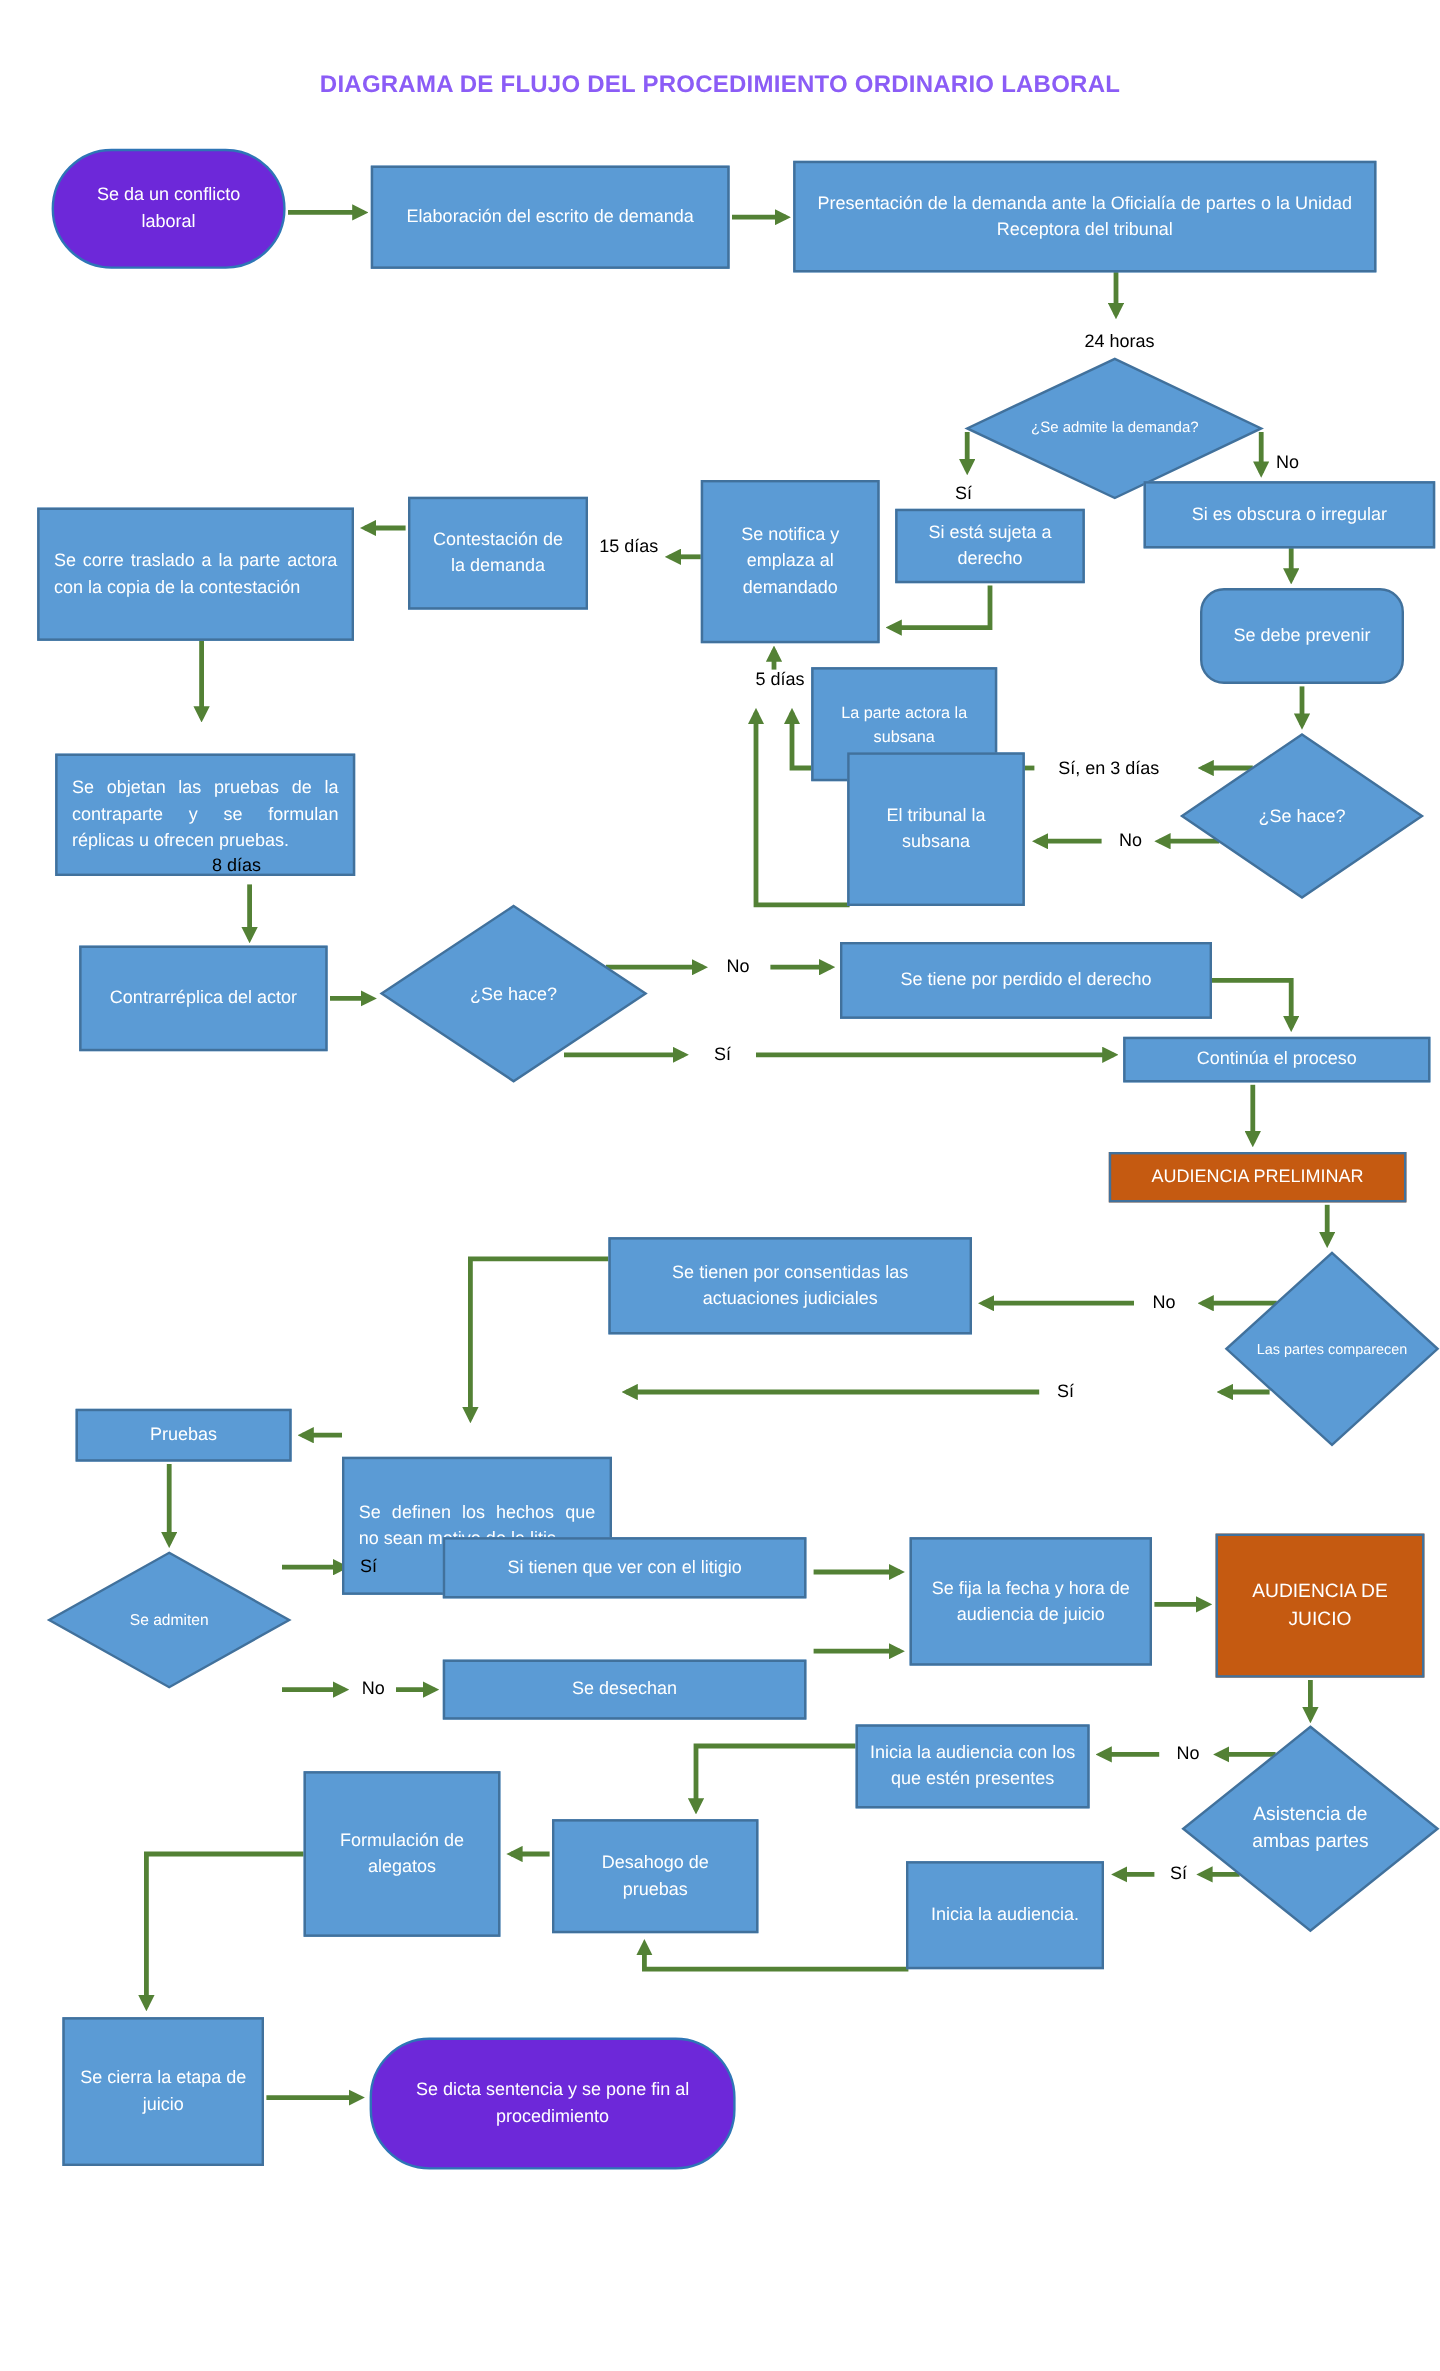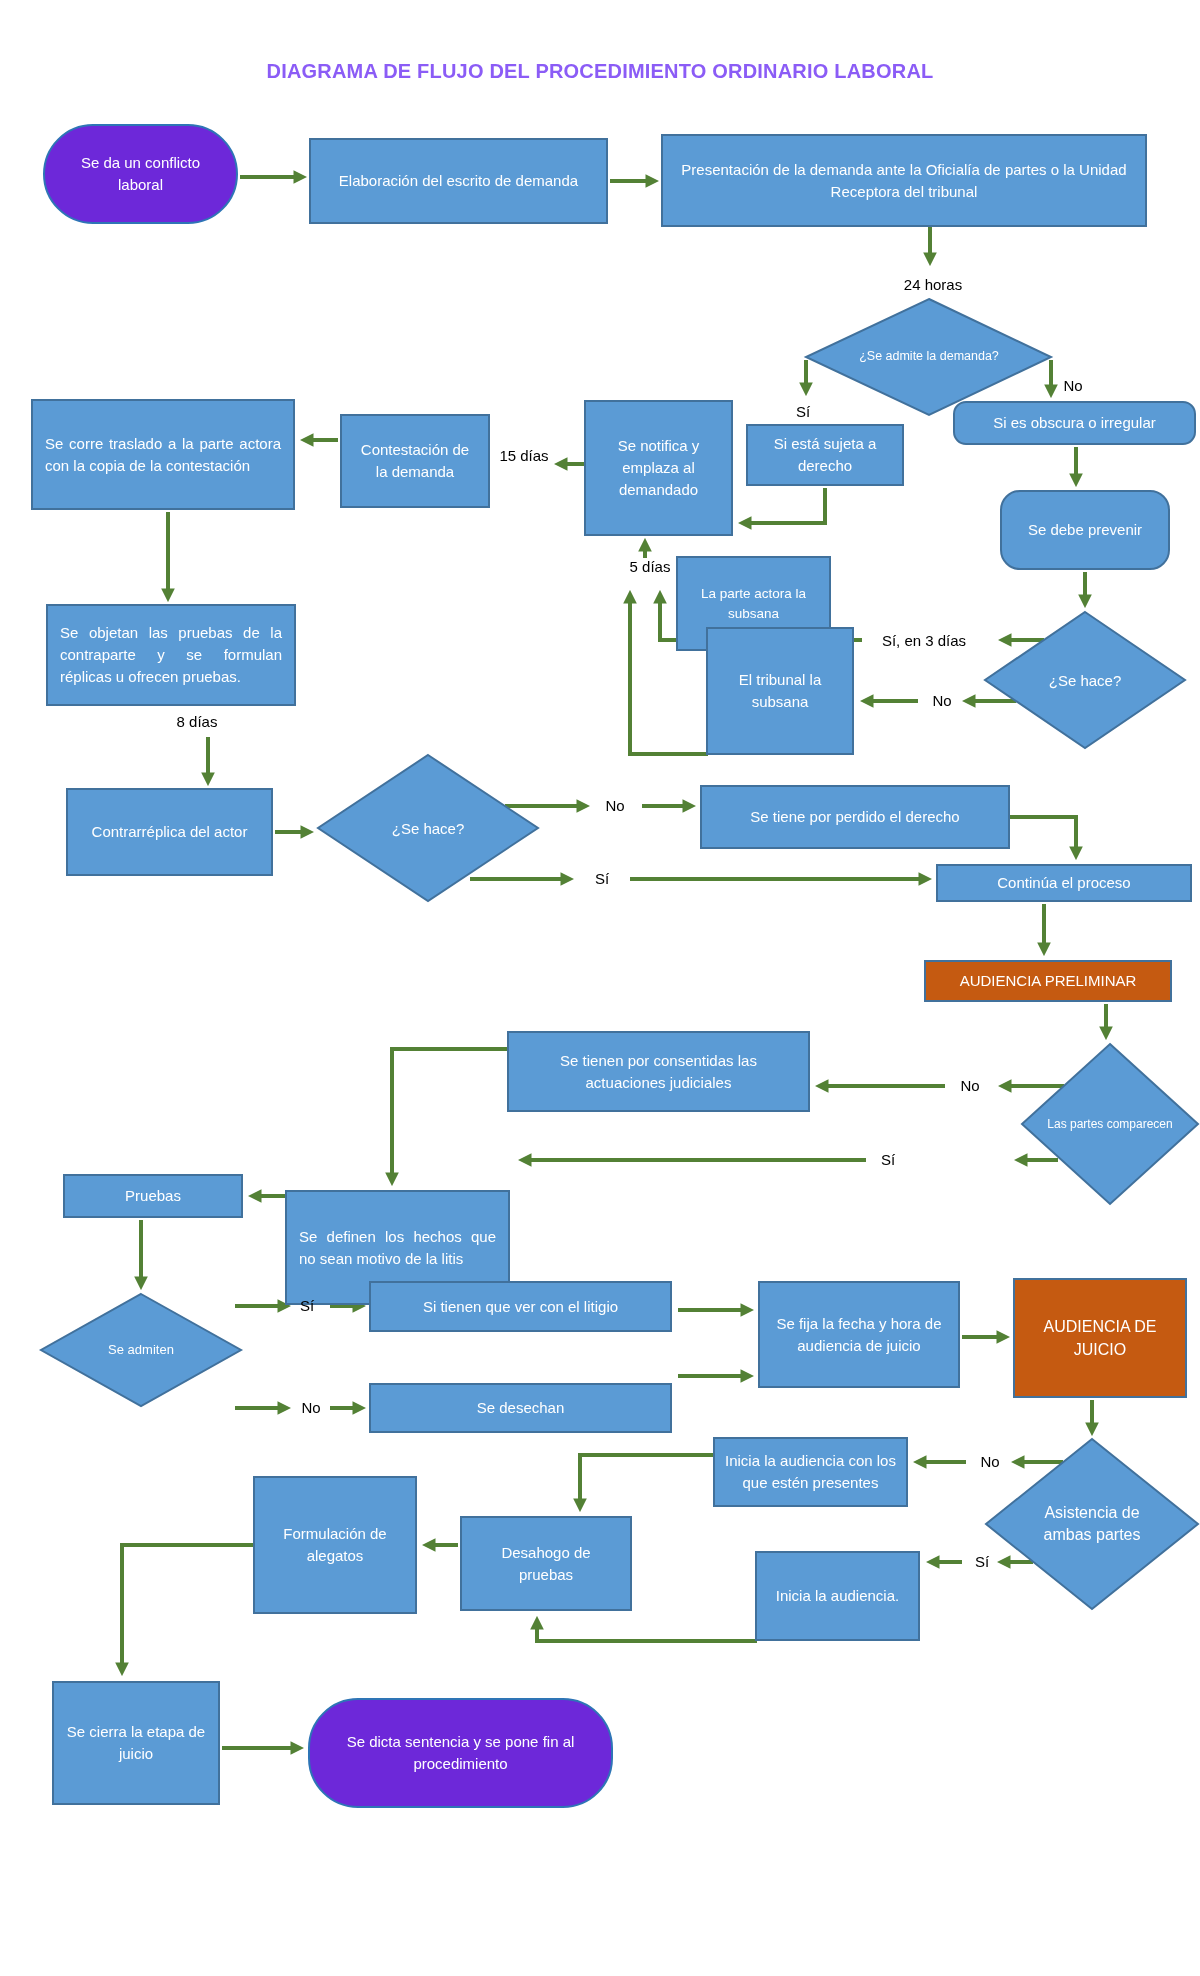--- a/index.html
+++ b/index.html
@@ -6,21 +6,21 @@
   #canvas{position:relative;width:1200px;height:1976px;background:#fff;
           font-family:"Liberation Sans",sans-serif;overflow:hidden;}
   #title{position:absolute;left:0;top:60px;width:1200px;text-align:center;
          font-size:20px;font-weight:600;color:#8b5cf6;letter-spacing:.2px;}
   #wires{position:absolute;left:0;top:0;width:1200px;height:1976px;}
   .node{position:absolute;box-sizing:border-box;display:flex;align-items:center;
         justify-content:center;text-align:center;color:#fff;font-size:15px;
         line-height:1.45;background:#5B9BD5;border:2px solid #41719C;padding:4px 12px;}
   .pill{border-radius:50px;background:#6d28d9;border:2px solid #2E75B6;}
   .accent{background:#C55A11;}
-  .just{text-align:justify;}
+  .just{text-align:justify;margin-top:24px;}
   .dtext{position:absolute;display:flex;align-items:center;justify-content:center;
          text-align:center;color:#fff;line-height:1.4;background:transparent;border:none;pointer-events:none;}
   .lbl{position:absolute;display:flex;align-items:center;justify-content:center;
        text-align:center;color:#000;font-size:15px;line-height:1.2;}
   .conn{stroke:#538135;stroke-width:4;fill:none;}
   .diamond{fill:#5B9BD5;stroke:#41719C;stroke-width:2;}
 </style>
 </head>
 <body>
 
@@ -92,21 +92,21 @@
     <polygon class="diamond" points="428,755 538,828 428,901 318,828"></polygon>
     <polygon class="diamond" points="1110,1044 1198,1124 1110,1204 1022,1124"></polygon>
     <polygon class="diamond" points="141,1294 241,1350 141,1406 41,1350"></polygon>
     <polygon class="diamond" points="1092,1439 1198,1524 1092,1609 986,1524"></polygon>
   </svg>
 
   <div class="node pill" style="left:43px;top:124px;width:195px;height:100px;">Se da un conflicto laboral</div>
   <div class="node" style="left:309px;top:138px;width:299px;height:86px;">Elaboración del escrito de demanda</div>
   <div class="node" style="left:661px;top:134px;width:486px;height:93px;">Presentación de la demanda ante la Oficialía de partes o la Unidad Receptora del tribunal</div>
   <div class="node" style="left:746px;top:424px;width:158px;height:62px;">Si está sujeta a derecho</div>
-  <div class="node" style="left:953px;top:401px;width:243px;height:44px;border-radius:13px;">Si es obscura o irregular</div>
+  <div class="node" style="left:953px;top:401px;width:243px;height:56px;">Si es obscura o irregular</div>
   <div class="node" style="left:584px;top:400px;width:149px;height:136px;">Se notifica y emplaza al demandado</div>
   <div class="node" style="left:340px;top:414px;width:150px;height:94px;">Contestación de la demanda</div>
   <div class="node just" style="left:31px;top:399px;width:264px;height:111px;">Se corre traslado a la parte actora con la copia de la contestación</div>
   <div class="node" style="left:1000px;top:490px;width:170px;height:80px;border-radius:20px;">Se debe prevenir</div>
   <div class="node" style="left:676px;top:556px;width:155px;height:95px;font-size:13.5px;">La parte actora la subsana</div>
   <div class="node" style="left:706px;top:627px;width:148px;height:128px;">El tribunal la subsana</div>
   <div class="node just" style="left:46px;top:604px;width:250px;height:102px;">Se objetan las pruebas de la contraparte y se formulan réplicas u ofrecen pruebas.</div>
   <div class="node" style="left:66px;top:788px;width:207px;height:88px;">Contrarréplica del actor</div>
   <div class="node" style="left:700px;top:785px;width:310px;height:64px;">Se tiene por perdido el derecho</div>
   <div class="node" style="left:936px;top:864px;width:256px;height:38px;">Continúa el proceso</div>

